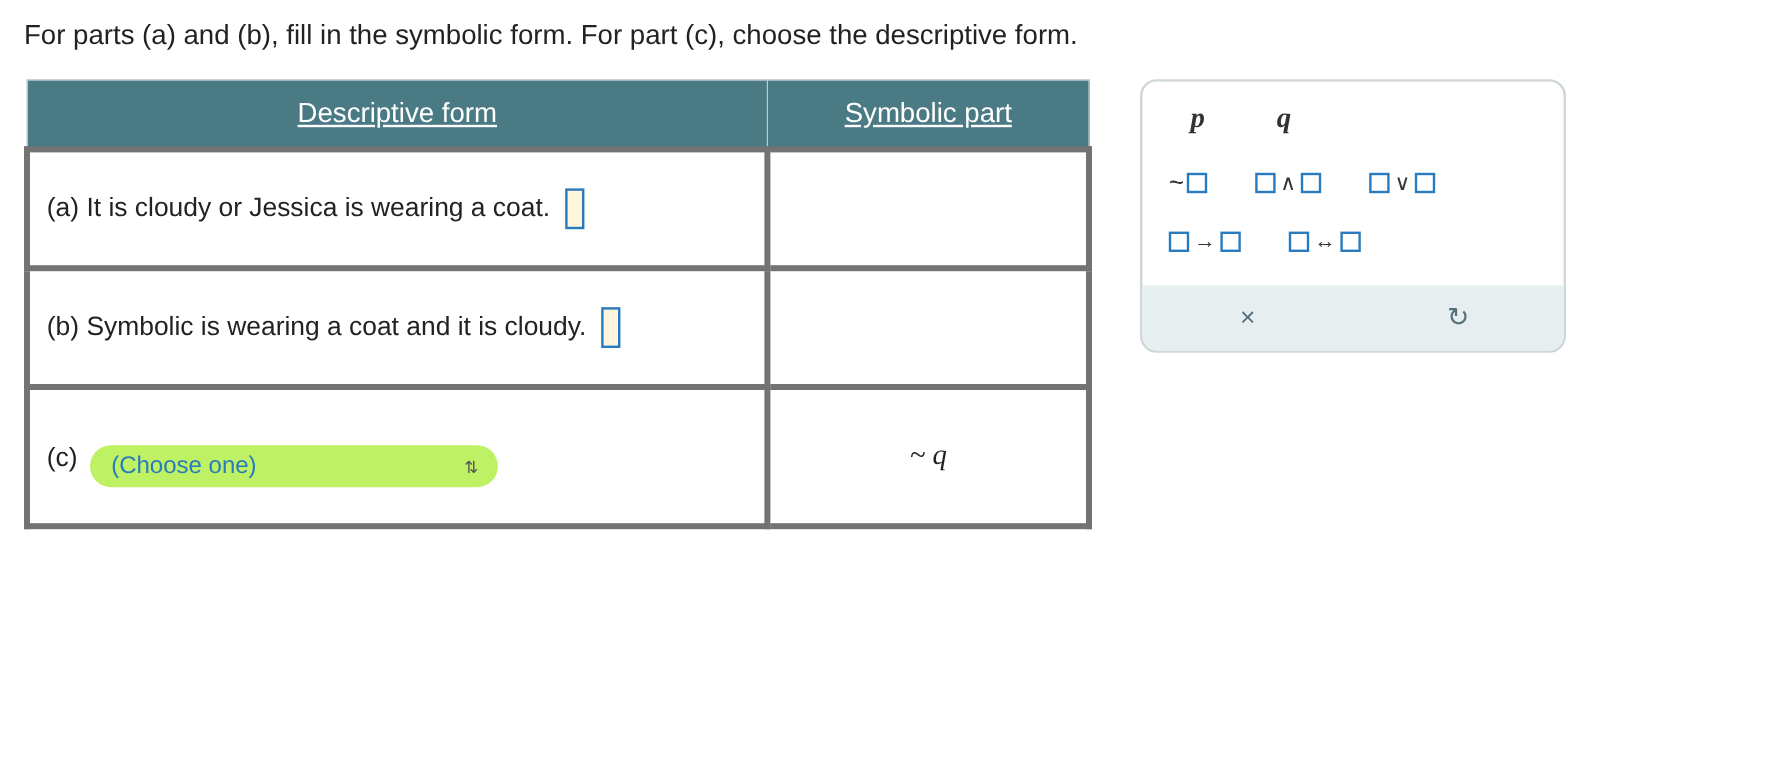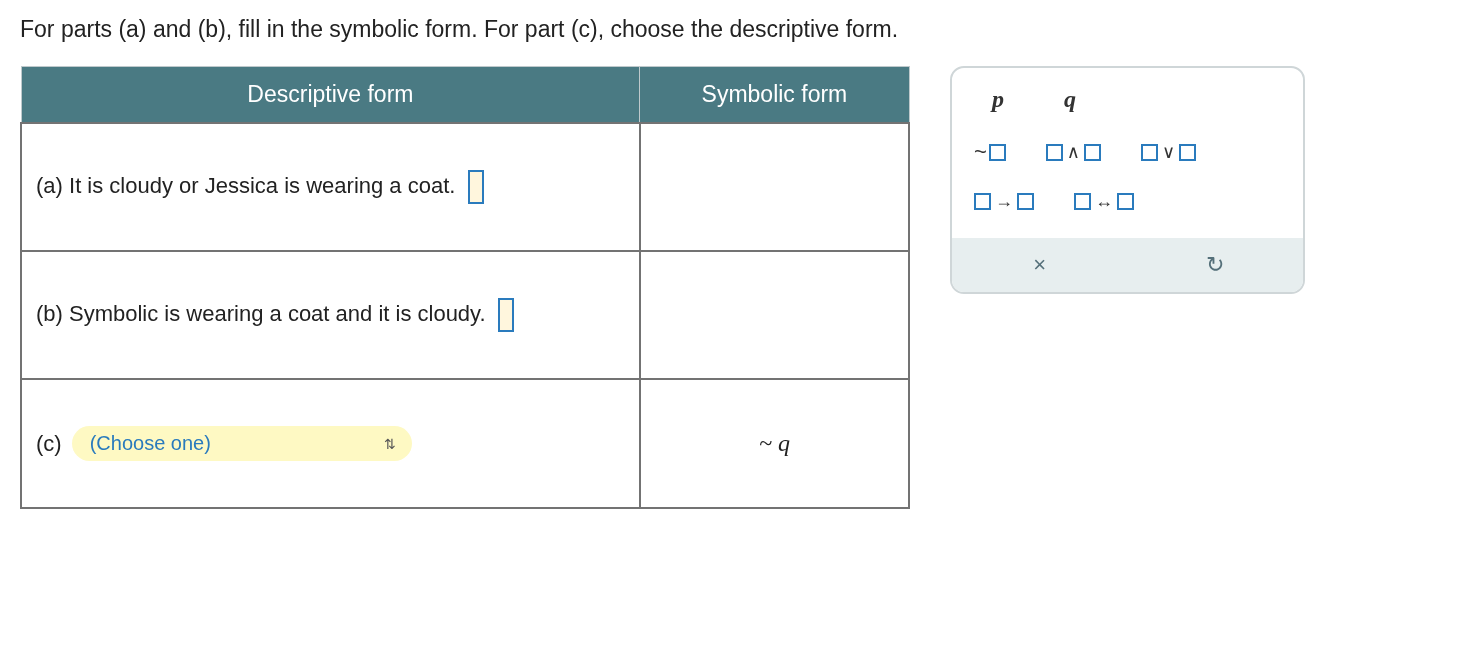--- a/index.html
+++ b/index.html
@@ -25,26 +25,27 @@
     width: 890px;
   }
   .main-table th {
     background: #4a7a83;
     color: #fff;
     font-weight: normal;
     font-size: 23px;
     padding: 14px 10px;
     border: 1px solid #bfc9cc;
     text-align: center;
+    text-decoration: underline;
   }
   .main-table th.desc-col { width: 620px; }
   .main-table th.sym-col { width: 270px; }
   .main-table td {
-    border: 2px solid #737373;
-    padding: 46px 14px;
+    border: 5px solid #737373;
+    padding: 30px 14px;
     vertical-align: middle;
     font-size: 22px;
   }
   .main-table td.sym-cell {
     text-align: center;
   }
   .input-slot {
     display: inline-block;
     width: 16px;
     height: 34px;
@@ -55,27 +56,28 @@
   }
   .row-c-cell {
     display: flex;
     align-items: center;
     gap: 10px;
   }
   .dropdown {
     display: inline-flex;
     align-items: center;
     justify-content: space-between;
-    background: #fef9c3;
+    background: #bef264;
     border-radius: 20px;
     padding: 6px 16px 6px 18px;
     color: #2a7bbd;
     font-size: 20px;
     width: 340px;
     cursor: pointer;
+    margin-top: 16px;
   }
   .dropdown .chev {
     font-size: 14px;
     color: #555;
   }
   .sym-text {
     font-family: 'Times New Roman', serif;
     font-style: italic;
     font-size: 24px;
   }
@@ -142,21 +144,21 @@
 <body>
 
 <div class="instructions">For parts (a) and (b), fill in the symbolic form. For part (c), choose the descriptive form.</div>
 
 <div class="content-row">
 
   <table class="main-table">
     <thead>
       <tr>
         <th class="desc-col">Descriptive form</th>
-        <th class="sym-col">Symbolic form</th>
+        <th class="sym-col">Symbolic part</th>
       </tr>
     </thead>
     <tbody>
       <tr>
         <td>
           <span>(a)</span>
           <span>It is cloudy or Jessica is wearing a coat.</span>
           <span class="input-slot"></span>
         </td>
         <td class="sym-cell"></td>

